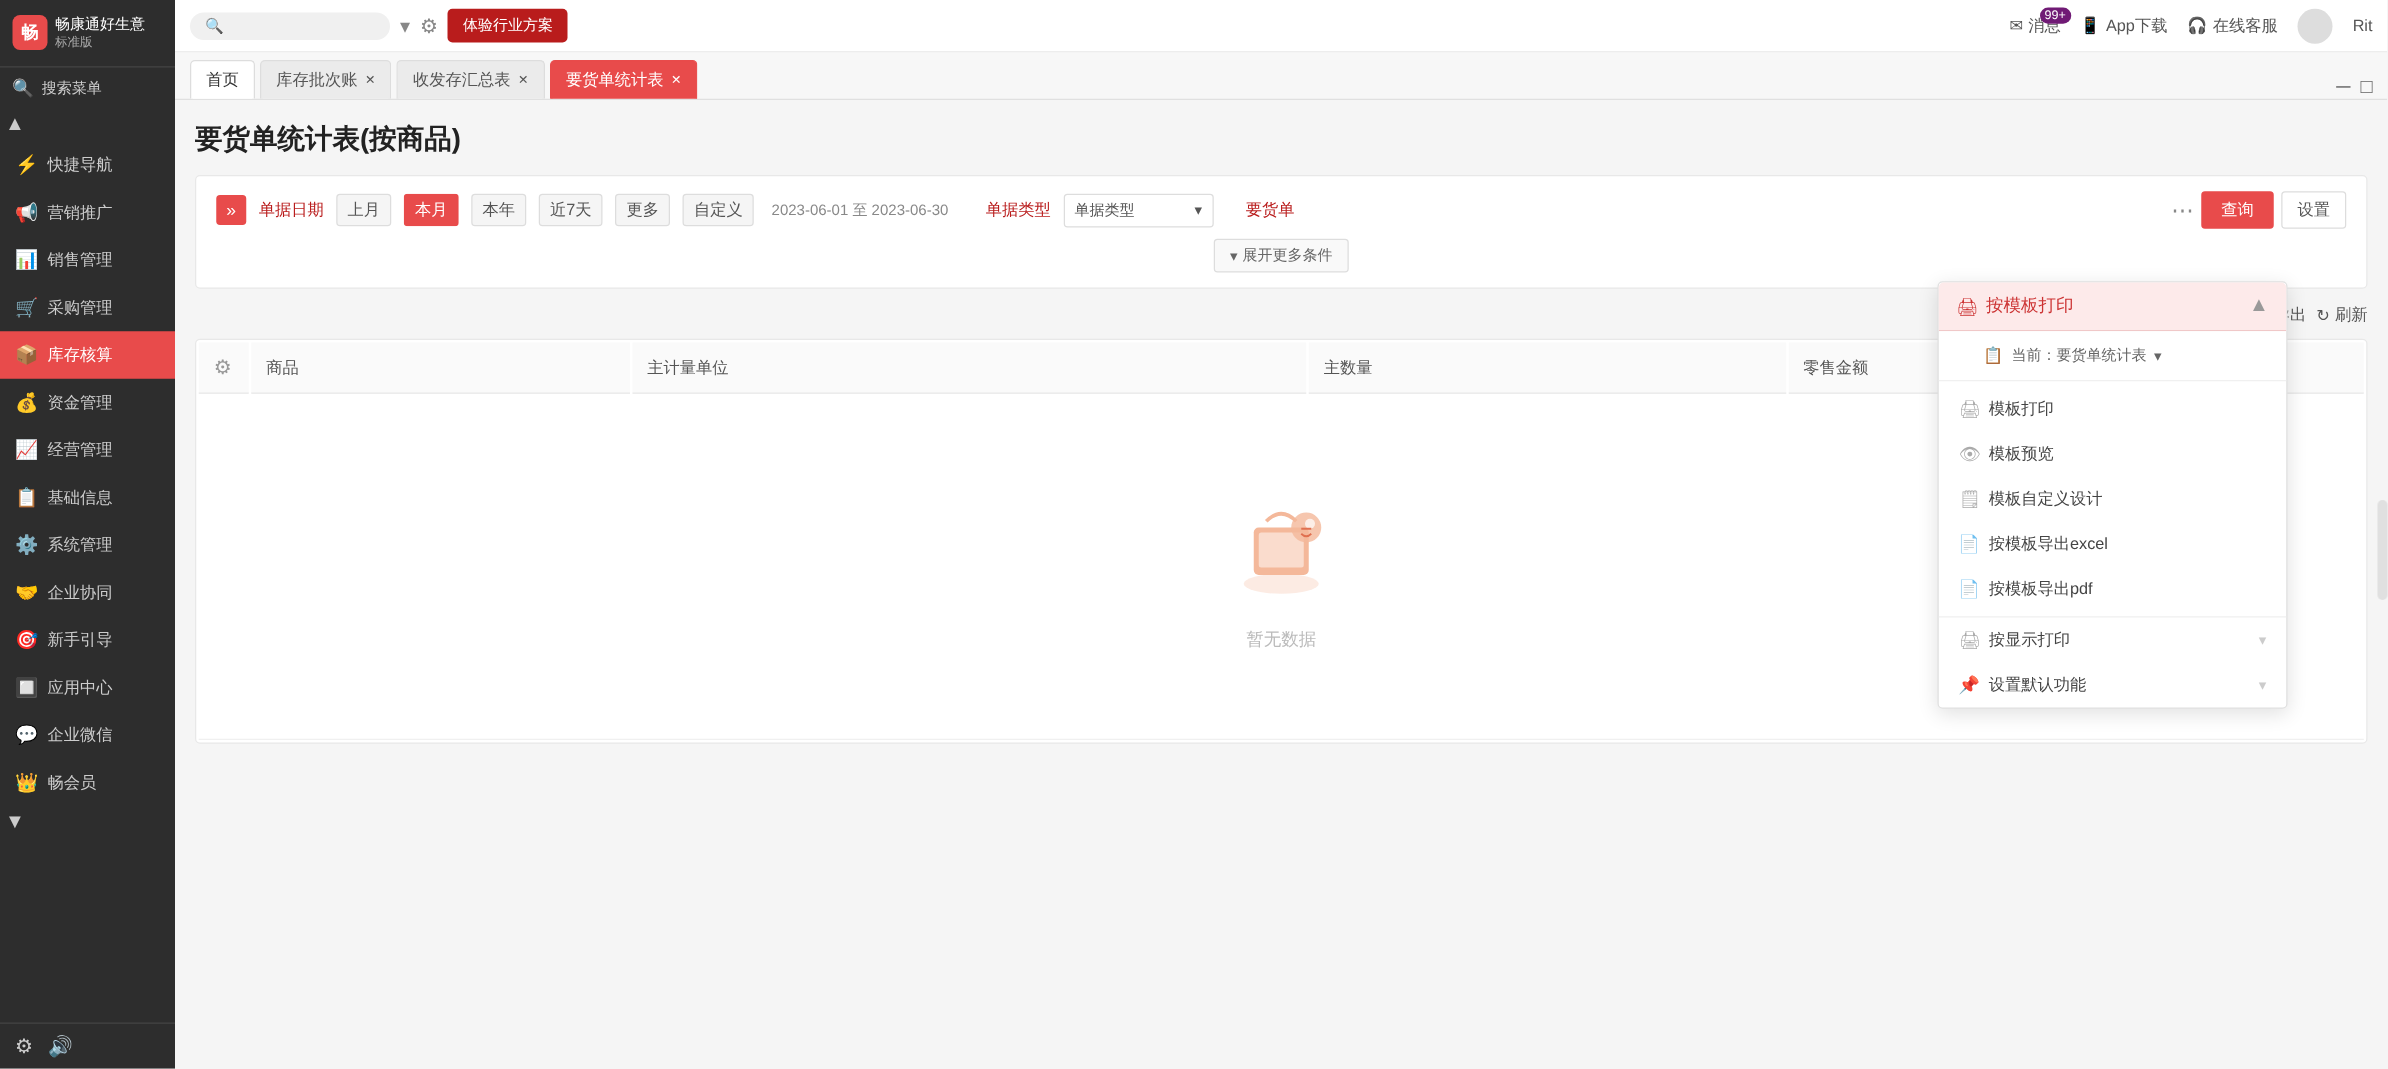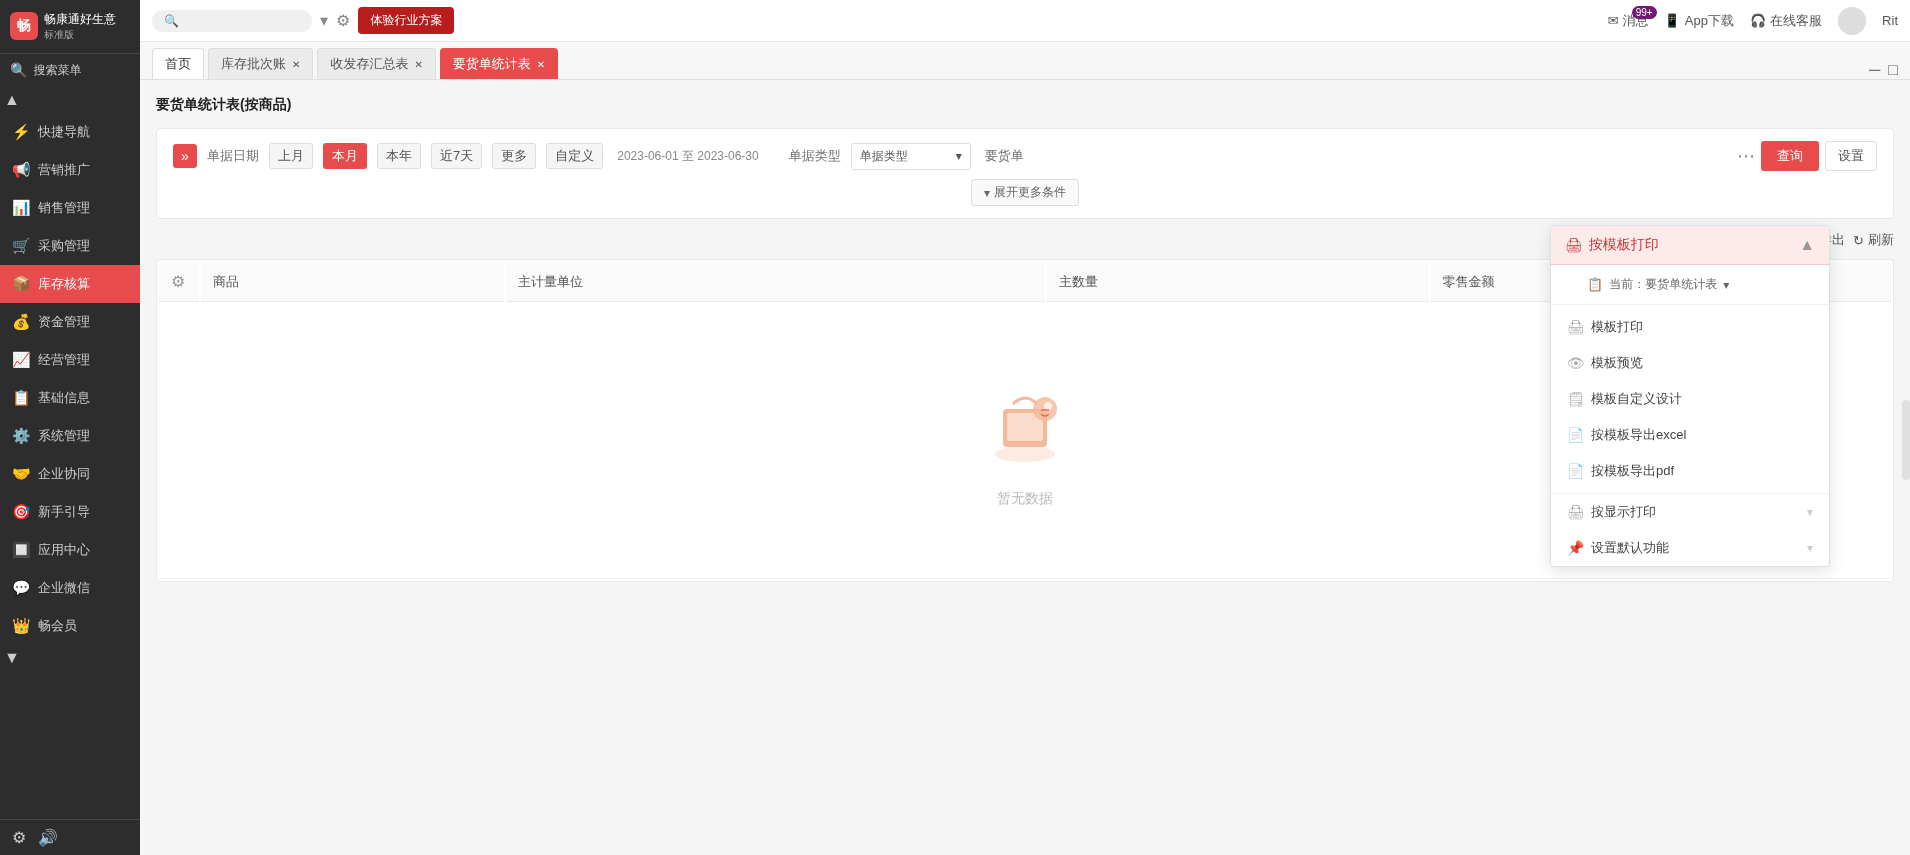--- a/index.html
+++ b/index.html
@@ -125,36 +125,36 @@
     .tab.active { background: #e84b4b; color: #fff; border-color: #e84b4b; }
     .tab .close-btn { font-size: 10px; cursor: pointer; }
     .tab-home { background: #fff; color: #333; border: 1px solid #ddd; border-bottom: none; }
     .window-controls { margin-left: auto; display: flex; gap: 8px; }
     .win-btn { background: none; border: none; font-size: 16px; cursor: pointer; color: #666; }
 
     
     .page-content { flex: 1; overflow: auto; padding: 16px; background: #f5f5f5; position: relative; }
 
     .page-title {
-      font-size: 14px;
+      font-size: 22px;
       font-weight: 600;
       color: #222;
       margin-bottom: 14px;
     }
 
     
     .filter-bar {
       background: #fff;
       border-radius: 4px;
       padding: 12px 16px;
       margin-bottom: 12px;
       border: 1px solid #e8e8e8;
     }
     .filter-row { display: flex; align-items: center; gap: 10px; margin-bottom: 8px; flex-wrap: wrap; }
-    .filter-label { color: #737373; font-size: 13px; white-space: nowrap; }
+    .filter-label { color: #b91c1c; font-size: 13px; white-space: nowrap; }
     .date-btn {
       padding: 3px 8px; border-radius: 3px; cursor: pointer;
       font-size: 13px; border: 1px solid transparent;
     }
     .date-btn.active { background: #e84b4b; color: #fff; }
     .date-btn:not(.active) { background: #f5f5f5; color: #555; border-color: #ddd; }
     .date-range { font-size: 12px; color: #888; margin-left: 4px; }
     .filter-select {
       display: flex; align-items: center;
       border: 1px solid #ddd; border-radius: 3px;
@@ -445,21 +445,21 @@
         <button class="date-btn">更多</button>
         <button class="date-btn">自定义</button>
         <span class="date-range">2023-06-01 至 2023-06-30</span>
 
         <span class="filter-label" style="margin-left: 20px;">单据类型</span>
         <div class="filter-select">
           <span>单据类型</span>
           <span>▾</span>
         </div>
 
-        <span class="filter-label" style="margin-left: 4px;">要货单</span>
+        <span class="filter-label" style="margin-left: 16px;">要货单</span>
         <div style="display:flex;align-items:center;gap:6px;margin-left:auto;">
           <span style="color:#888;font-size:18px;cursor:pointer;">⋯</span>
           <button class="btn-primary">查询</button>
           <button class="btn-default">设置</button>
         </div>
       </div>
 
       <div class="expand-row">
         <div class="expand-btn">
           <span>▾</span>

